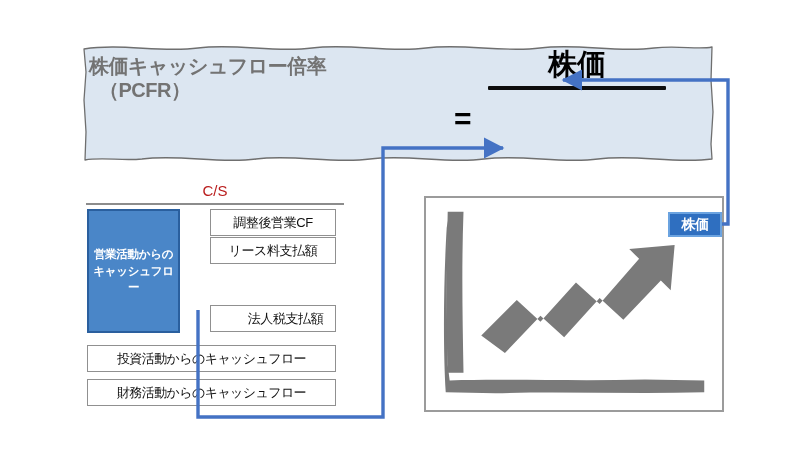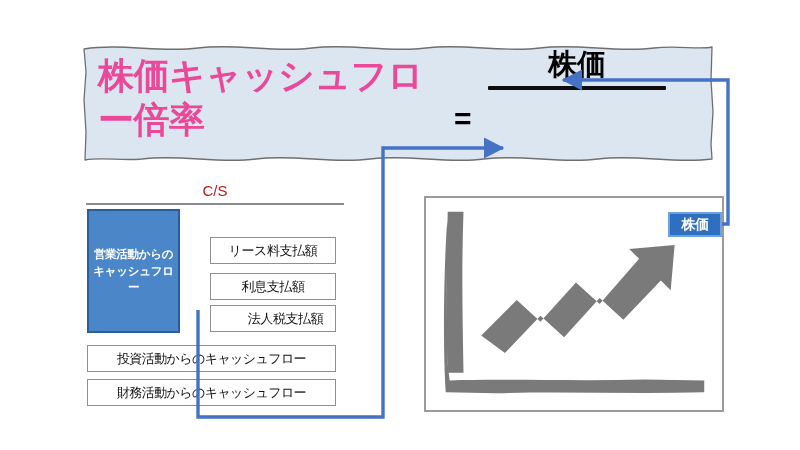--- a/index.html
+++ b/index.html
@@ -29,26 +29,26 @@
   }
   .header-panel svg.panel-bg {
     position: absolute;
     inset: 0;
     width: 100%;
     height: 100%;
     display: block;
   }
   .header-title {
     position: absolute;
-    left: 16px;
+    left: 7px;
     top: 14px;
     width: 360px;
-    color: #ec4899;
-    font-weight: bold;
-    font-size: 36px;
+    color: #737373;
+    font-weight: bold;
+    font-size: 20px;
     line-height: 1.22;
     letter-spacing: -0.5px;
     white-space: pre-line;
     z-index: 3;
   }
   .eq-sign {
     position: absolute;
     left: 372px;
     top: 62px;
     font-size: 30px;
@@ -229,39 +229,39 @@
                L 629,40 L 631,72 L 629,104 L 630,119
                C 592,124 554,114 516,119
                C 478,124 440,114 402,119
                C 364,124 326,114 288,119
                C 250,124 212,114 174,119
                C 136,124 98,114 60,119
                C 40,121 20,117 3,120
                L 4,92 L 2,60 L 4,32 Z" fill="#dce6f1" stroke="#6f6f6f" stroke-width="1.3" stroke-linejoin="round"></path>
     </svg>
 
-    <div class="header-title"><span>株価キャッシュフロー倍率</span><br></div>
+    <div class="header-title"><span>株価キャッシュフロー倍率</span><br><span style="padding-left:10px; display:inline-block;">（PCFR）</span></div>
 
     <div class="eq-sign">=</div>
 
     <div class="frac">
       <div class="frac-num">株価</div>
       <div class="frac-bar"></div>
     </div>
   </div>
 
   <div class="cs-block">
     <div class="cs-label">C/S</div>
     <div class="cs-rule"></div>
 
     <div class="cs-main">営業活動からの
 キャッシュフロー</div>
 
+    <div class="cs-sub s0">調整後営業CF</div>
     <div class="cs-sub s1">リース料支払額</div>
-    <div class="cs-sub s2">利息支払額</div>
     <div class="cs-sub s3">法人税支払額</div>
 
     <div class="cs-row r0">投資活動からのキャッシュフロー</div>
     <div class="cs-row r1">財務活動からのキャッシュフロー</div>
   </div>
 
   <div class="chart-frame">
     <svg viewBox="0 0 300 216" preserveAspectRatio="none">
 
       <path d="M24,14 C20,60 21,110 22,170 L24,186 C80,184 150,187 222,185 L282,186

